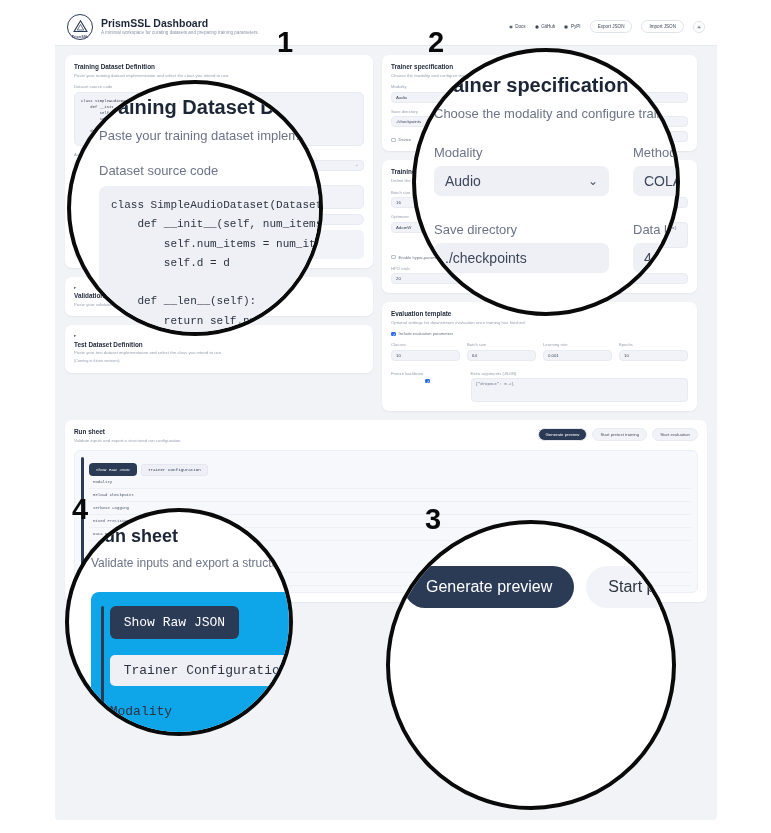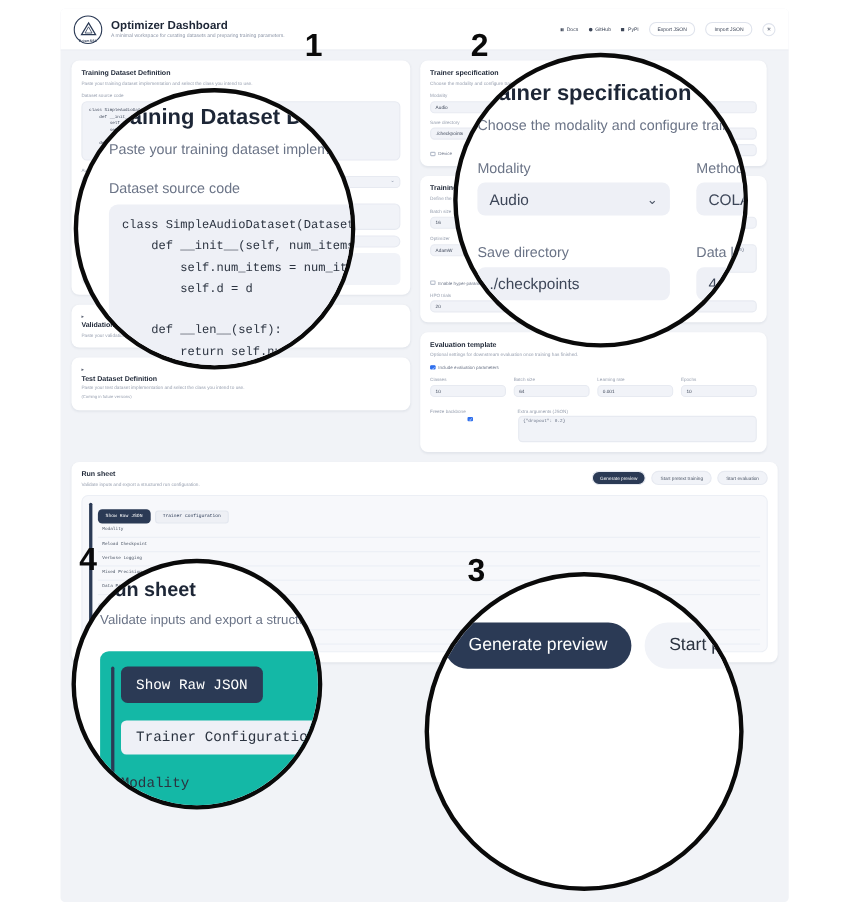--- a/index.html
+++ b/index.html
@@ -146,21 +146,21 @@
 
   <div class="topbar">
     <div class="logo">
       <svg width="17" height="17" viewBox="0 0 24 24" fill="none" stroke="#2b3a55" stroke-width="1.6">
         <polygon points="12,4 21,19 3,19"></polygon>
         <polygon points="12,9 16.5,17 7.5,17" stroke-width="1"></polygon>
       </svg>
       <span class="lg-txt">PrismSSL</span>
     </div>
     <div class="brand">
-      <div class="brand-title">Optimizer Dashboard</div>
+      <div class="brand-title">PrismSSL Dashboard</div>
       <div class="brand-sub">A minimal workspace for curating datasets and preparing training parameters.</div>
     </div>
 
     <div class="topbar-right">
       <a class="tlink">
         <span class="ti">
           <svg width="4" height="4" viewBox="0 0 24 24" fill="#3d4658">
               <path d="M4 4h7v16H4z"></path>
               <path d="M13 4h7v16h-7z"></path>
             </svg>
@@ -470,21 +470,21 @@
       </div>
     </div>
   </div>
 </div>
 
 <div class="cnum" style="left:72px; top:495px;">4</div>
 <div class="mag" style="left:65px; top:508px; width:228px; height:228px;">
   <div style="position:absolute; left:22px; top:14px; width:250px;">
     <div class="m-h1" style="font-size:18px;">Run sheet</div>
     <div class="m-p" style="font-size:12px;">Validate inputs and export a structured run configuration.</div>
-    <div style="margin-top:22px; background:#14b8a6; border-radius:8px; padding:14px 10px; display:flex; gap:6px;">
+    <div style="margin-top:22px; background:#0ea5e9; border-radius:8px; padding:14px 10px; display:flex; gap:6px;">
       <div style="width:4px; background:#2b3a55; border-radius:3px;"></div>
       <div>
         <div style="background:#2b3a55;color:#fff;border-radius:6px;padding:9px 14px;display:inline-block;font-family:'Liberation Mono',monospace;font-size:13px;">Show Raw JSON</div>
         <div style="margin-top:16px;background:#eef0f6;border-radius:5px;padding:8px 14px;display:inline-block;font-family:'Liberation Mono',monospace;font-size:13px;color:#2b3340;">Trainer Configuration</div>
         <div style="margin-top:18px;font-family:'Liberation Mono',monospace;font-size:13px;color:#2b3340;">Modality</div>
       </div>
     </div>
   </div>
 </div>
 

